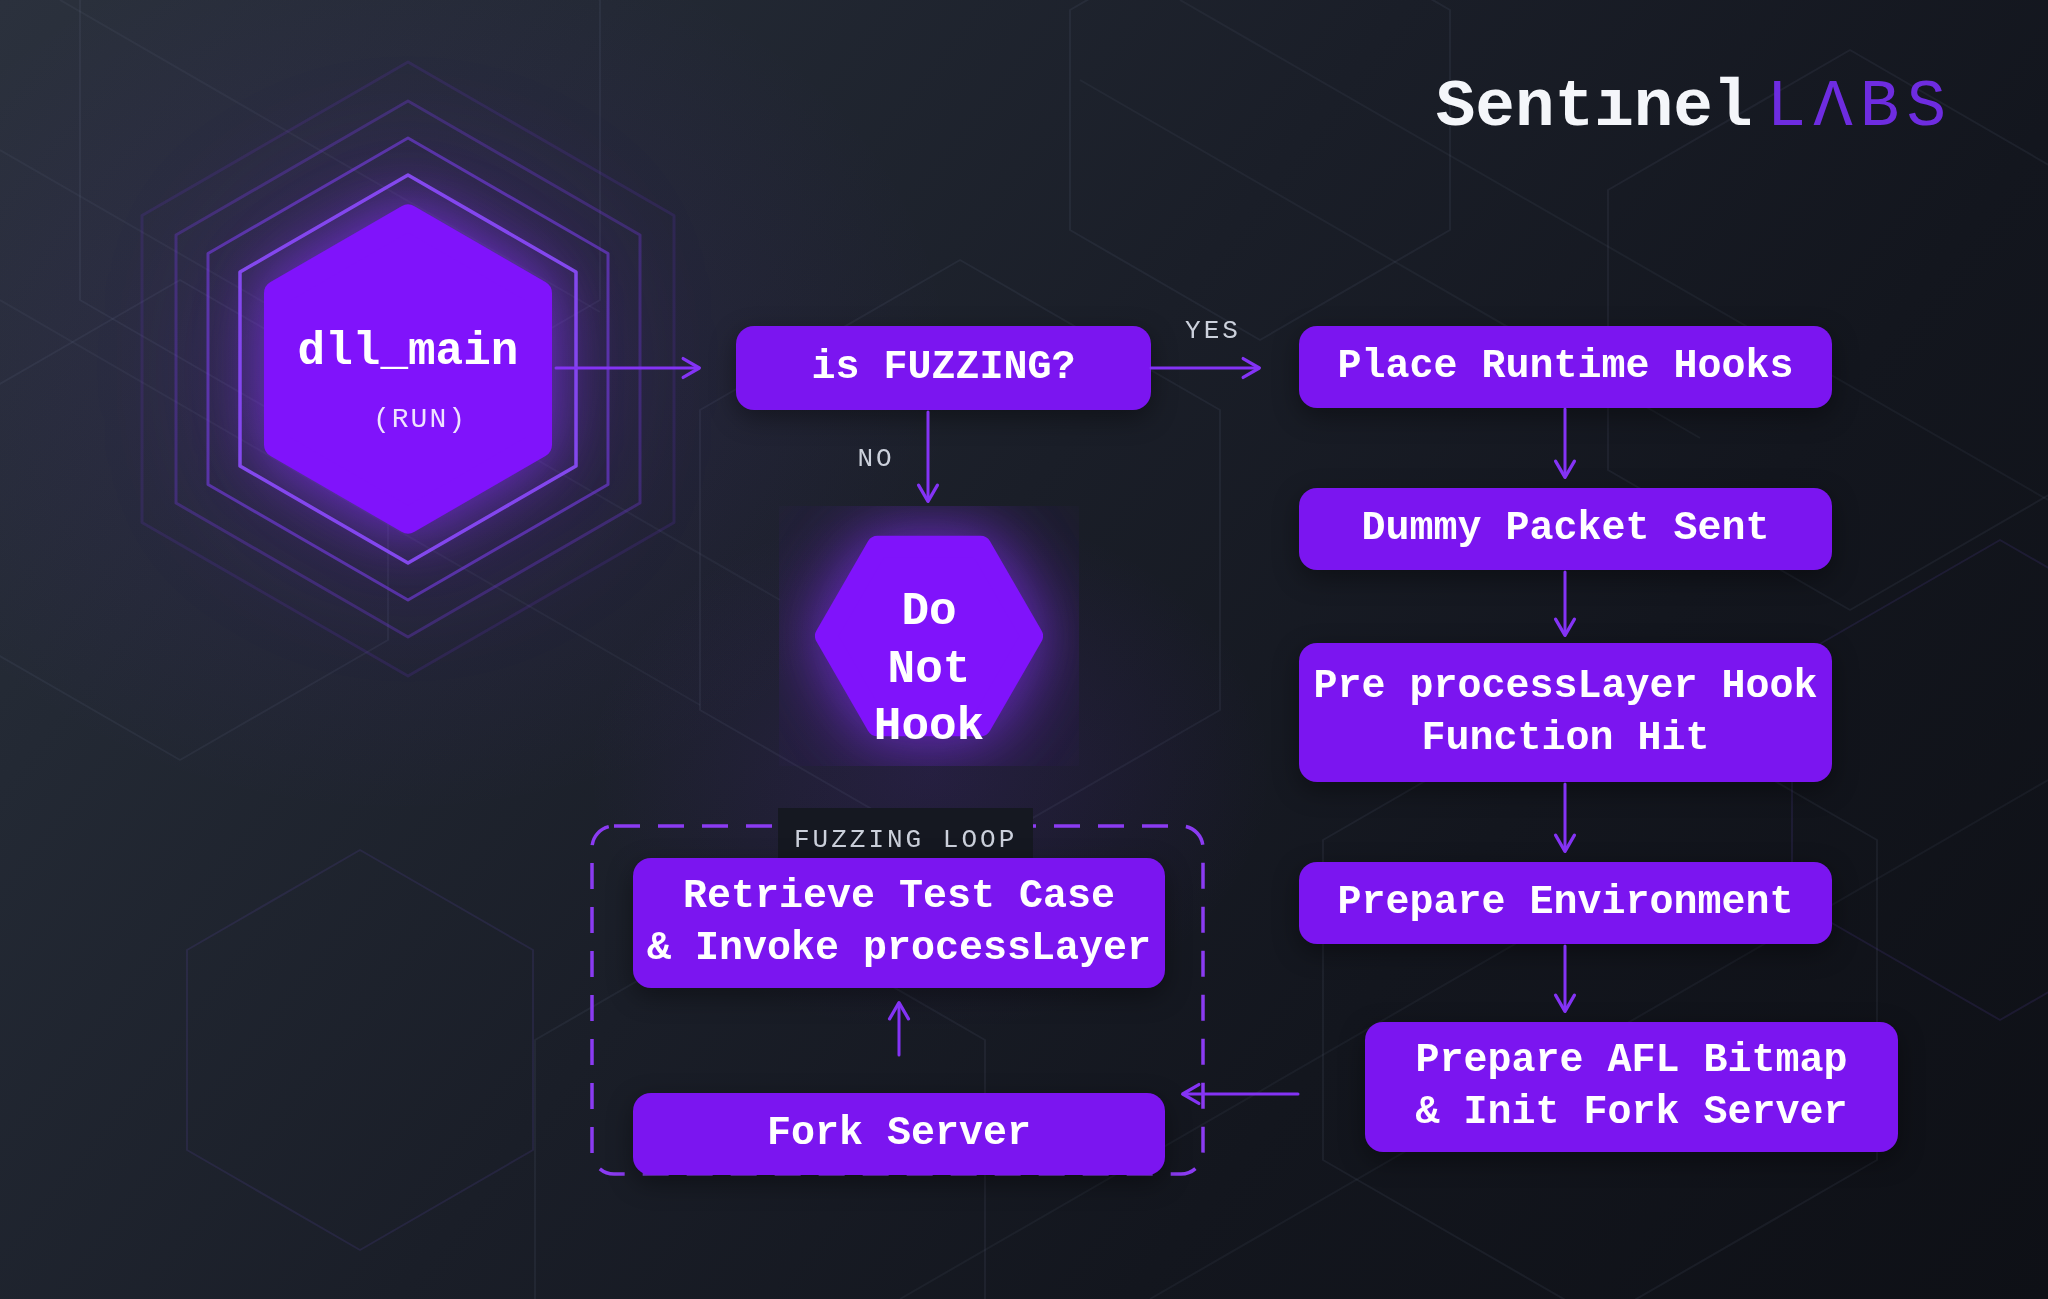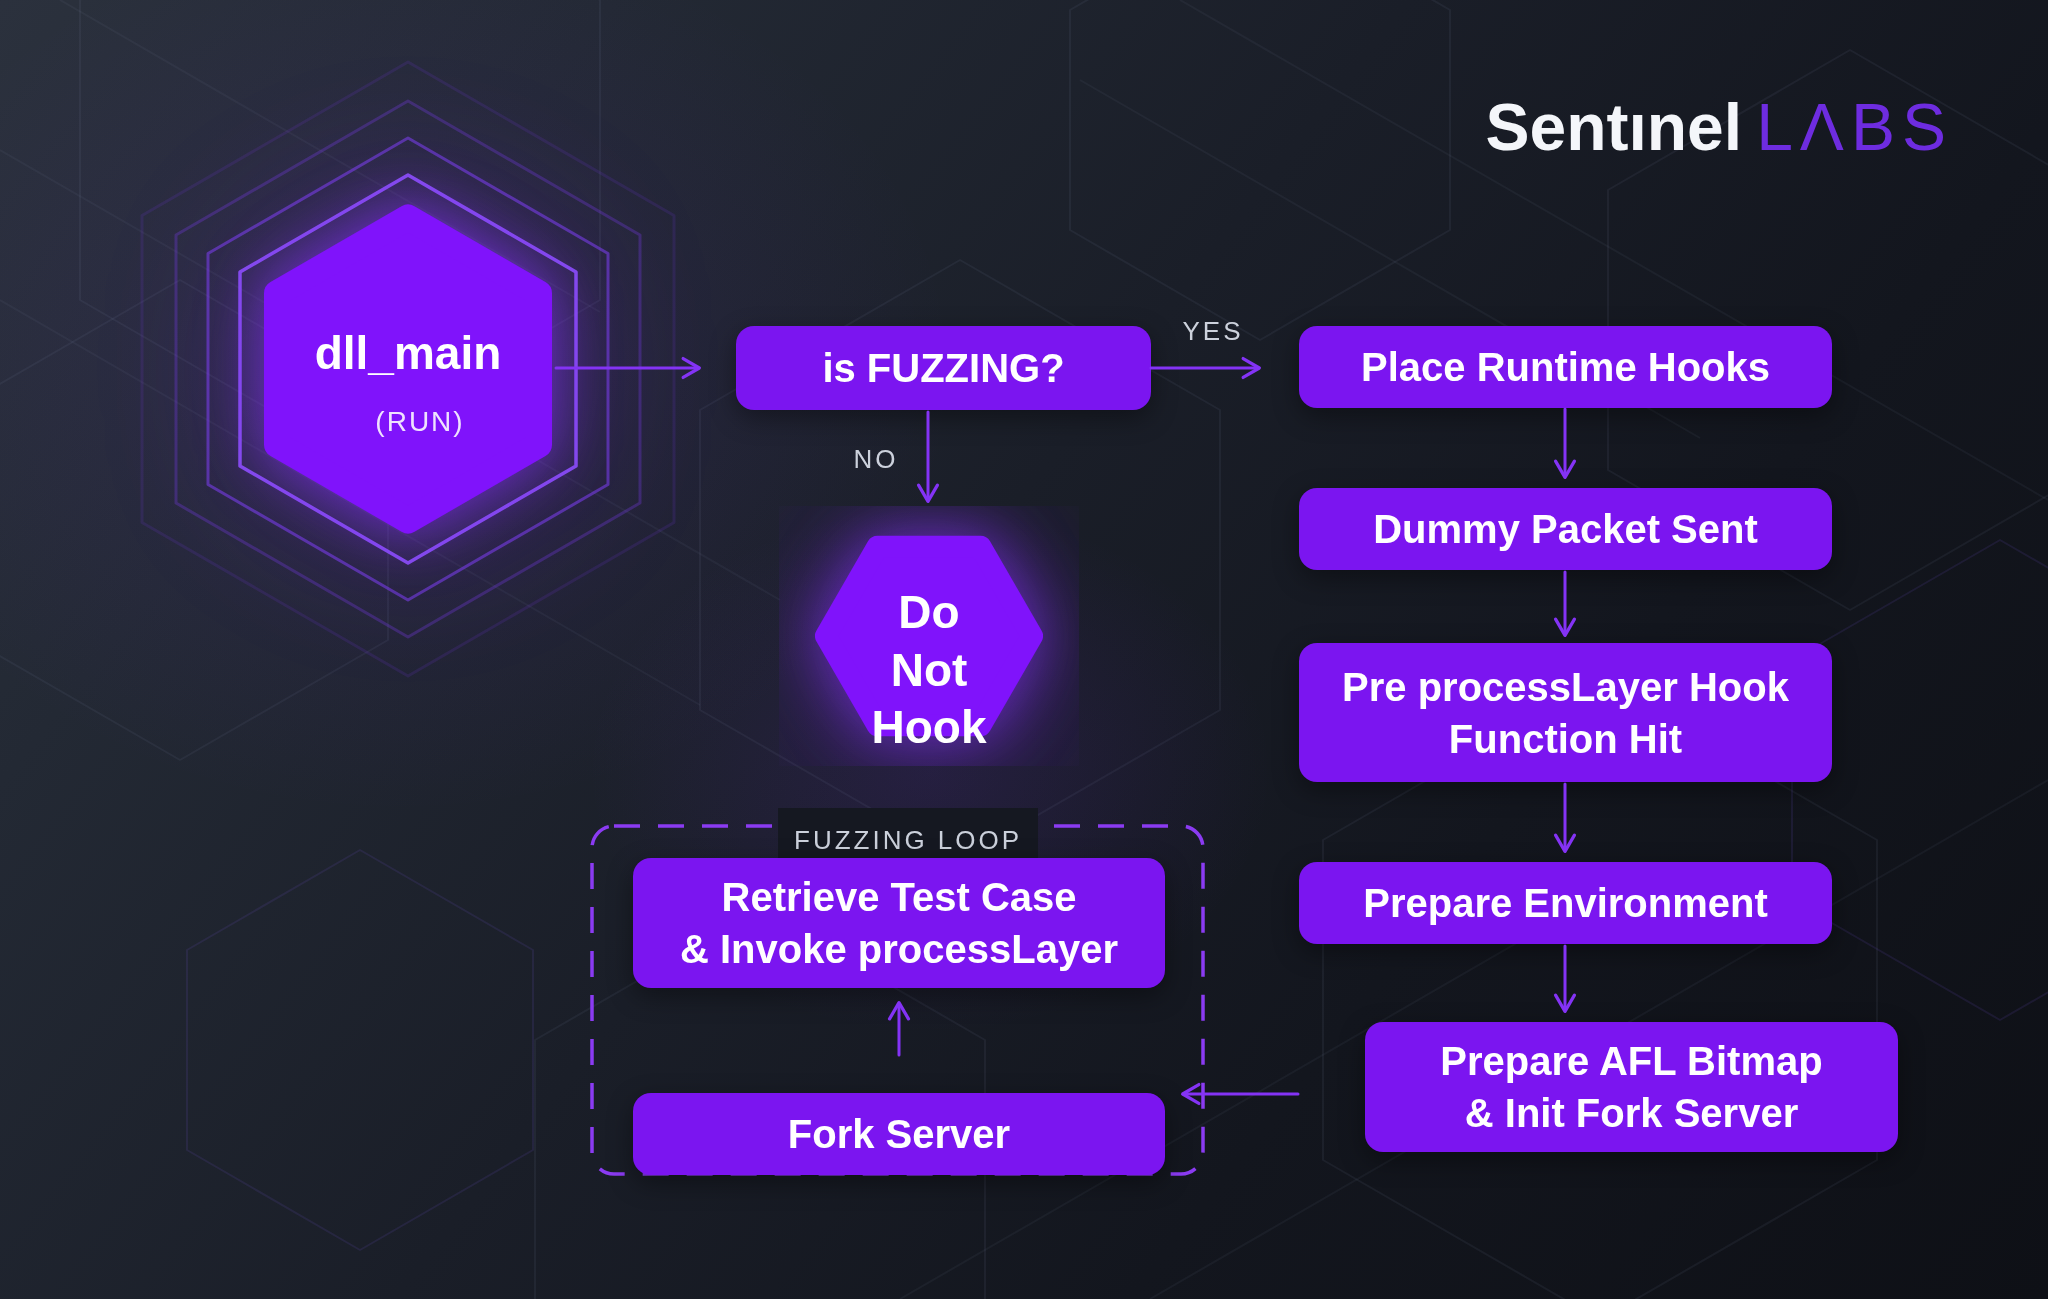--- a/index.html
+++ b/index.html
@@ -1,28 +1,28 @@
 <!DOCTYPE html>
 <html><head>
 <meta charset="utf-8">
 <style>
   html,body{margin:0;padding:0;background:#0e1016;}
   .stage{
     position:relative;width:2048px;height:1299px;overflow:hidden;
-    font-family:Liberation Sans, sans-serif;
+    font-family:Liberation Mono, monospace;
     background:
       radial-gradient(900px 720px at 400px 370px, rgba(124,48,240,0.10), transparent 62%),
       radial-gradient(520px 400px at 930px 770px, rgba(124,48,240,0.13), transparent 66%),
       linear-gradient(128deg,#2b313d 0%,#232934 20%,#1a1e28 46%,#13161e 70%,#0e1016 100%);
   }
   .bg-pattern{position:absolute;inset:0;pointer-events:none;}
   
   .logo{position:absolute;top:70px;right:95px;display:flex;align-items:baseline;white-space:nowrap;}
   .logo-main{font-size:66px;font-weight:700;color:#f4f6fa;letter-spacing:0px;}
-  .logo-labs{font-size:66px;font-weight:300;color:#6e2ce0;letter-spacing:7px;margin-left:14px;margin-top:19px;}
+  .logo-labs{font-size:66px;font-weight:300;color:#6e2ce0;letter-spacing:7px;margin-left:14px;}
   
   .box{
     position:absolute;background:#7b15f0;border-radius:18px;
     display:flex;align-items:center;justify-content:center;
     color:#ffffff;font-weight:700;font-size:40px;line-height:1.3;
     text-align:center;white-space:pre-line;
     box-shadow:0 8px 26px rgba(0,0,0,0.38);
   }
   .box-decision{left:736px;top:326px;width:415px;height:84px;}
   .box-rc0{left:1299px;top:326px;width:533px;height:82px;}

